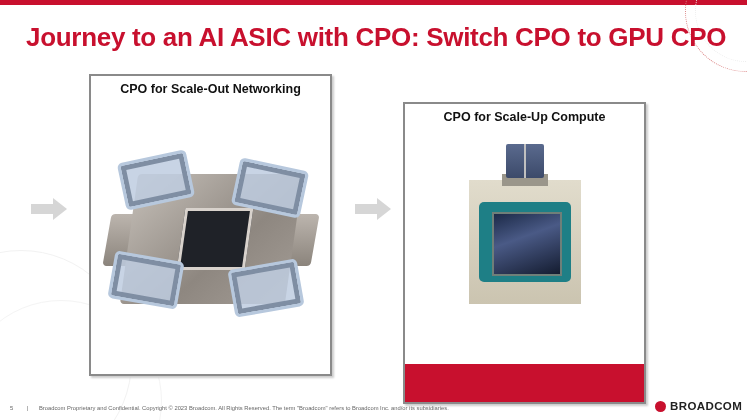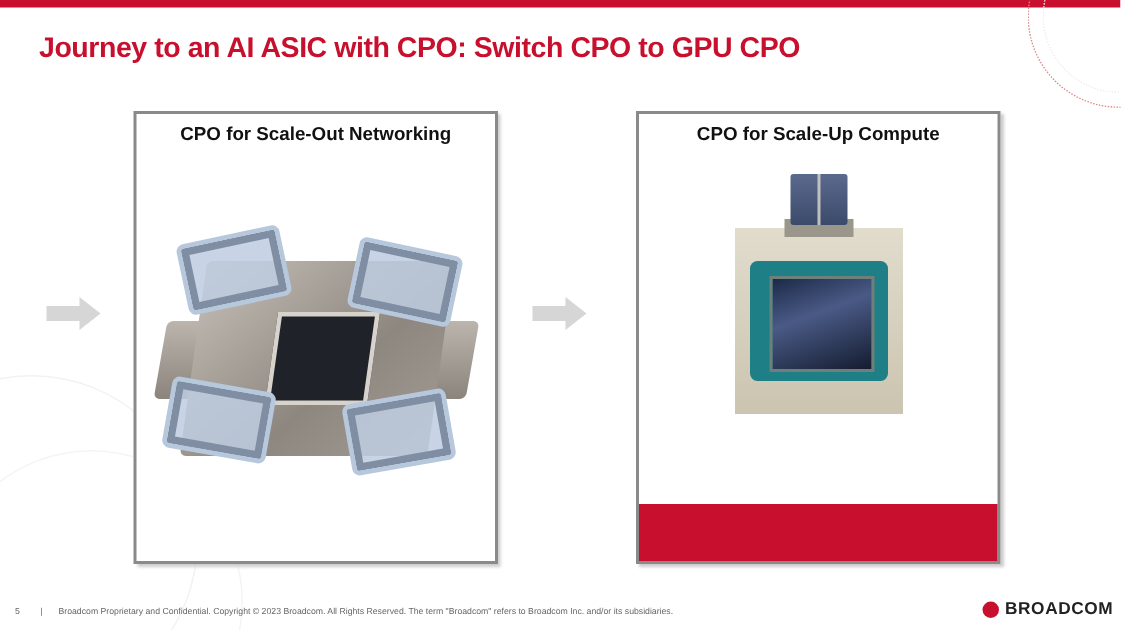--- a/index.html
+++ b/index.html
@@ -2,24 +2,24 @@
 <html><head>
 <meta charset="utf-8">
 <style>
   html,body{margin:0;padding:0;}
   body{width:747px;height:420px;position:relative;overflow:hidden;background:#fff;font-family:"Liberation Sans",sans-serif;}
   .topbar{position:absolute;left:0;top:0;width:747px;height:5px;background:#c8102e;}
   .deco-arc{position:absolute;right:-60px;top:-50px;width:120px;height:120px;border-radius:50%;border:1px dotted #d88;}
   .deco-arc2{position:absolute;right:-50px;top:-40px;width:100px;height:100px;border-radius:50%;border:1px dotted #eee;}
   .bg-circle{position:absolute;left:-90px;top:250px;width:220px;height:220px;border-radius:50%;border:1px solid #f2f2f2;}
   .bg-circle2{position:absolute;left:-40px;top:300px;width:200px;height:200px;border-radius:50%;border:1px solid #f4f4f4;}
-  .title{position:absolute;left:26px;top:22px;font-size:19px;font-weight:bold;color:#c8102e;letter-spacing:-0.3px;white-space:nowrap;}
+  .title{position:absolute;left:26px;top:22px;font-size:26px;font-weight:bold;color:#c8102e;letter-spacing:-0.3px;white-space:nowrap;}
   .card{position:absolute;top:74px;width:243px;height:302px;border:2px solid #8a8a8a;background:#fff;box-sizing:border-box;box-shadow:2px 2px 2px #ccc;}
   .card1{left:89px;padding-left:23px;}
-  .card2{left:424px;}
+  .card2{left:403px;margin-top:28px;}
   .card-title{position:absolute;left:0;right:0;top:6px;text-align:center;font-weight:bold;font-size:12.5px;color:#111;}
   .card-foot{position:absolute;left:0;right:0;bottom:0;height:38px;background:#c8102e;color:#fff;font-weight:bold;font-size:13.3px;text-align:center;line-height:17px;padding-top:2px;box-sizing:border-box;}
   .arrow{position:absolute;width:38px;height:22px;}
   .arrow .shaft{position:absolute;left:0;top:6px;width:24px;height:10px;background:#d6d6d6;}
   .arrow .head{position:absolute;left:22px;top:0;width:0;height:0;border-top:11px solid transparent;border-bottom:11px solid transparent;border-left:14px solid #d6d6d6;}
   .footer{position:absolute;left:10px;top:405px;font-size:5.8px;color:#666;white-space:nowrap;}
   .footer .pg{margin-right:12px;}
   .footer .sep{margin-right:9px;}
   .logo{position:absolute;left:655px;top:400px;display:flex;align-items:flex-end;}
   .logo .mark{width:11px;height:11px;border-radius:50%;background:#c8102e;margin-right:4px;position:relative;}

